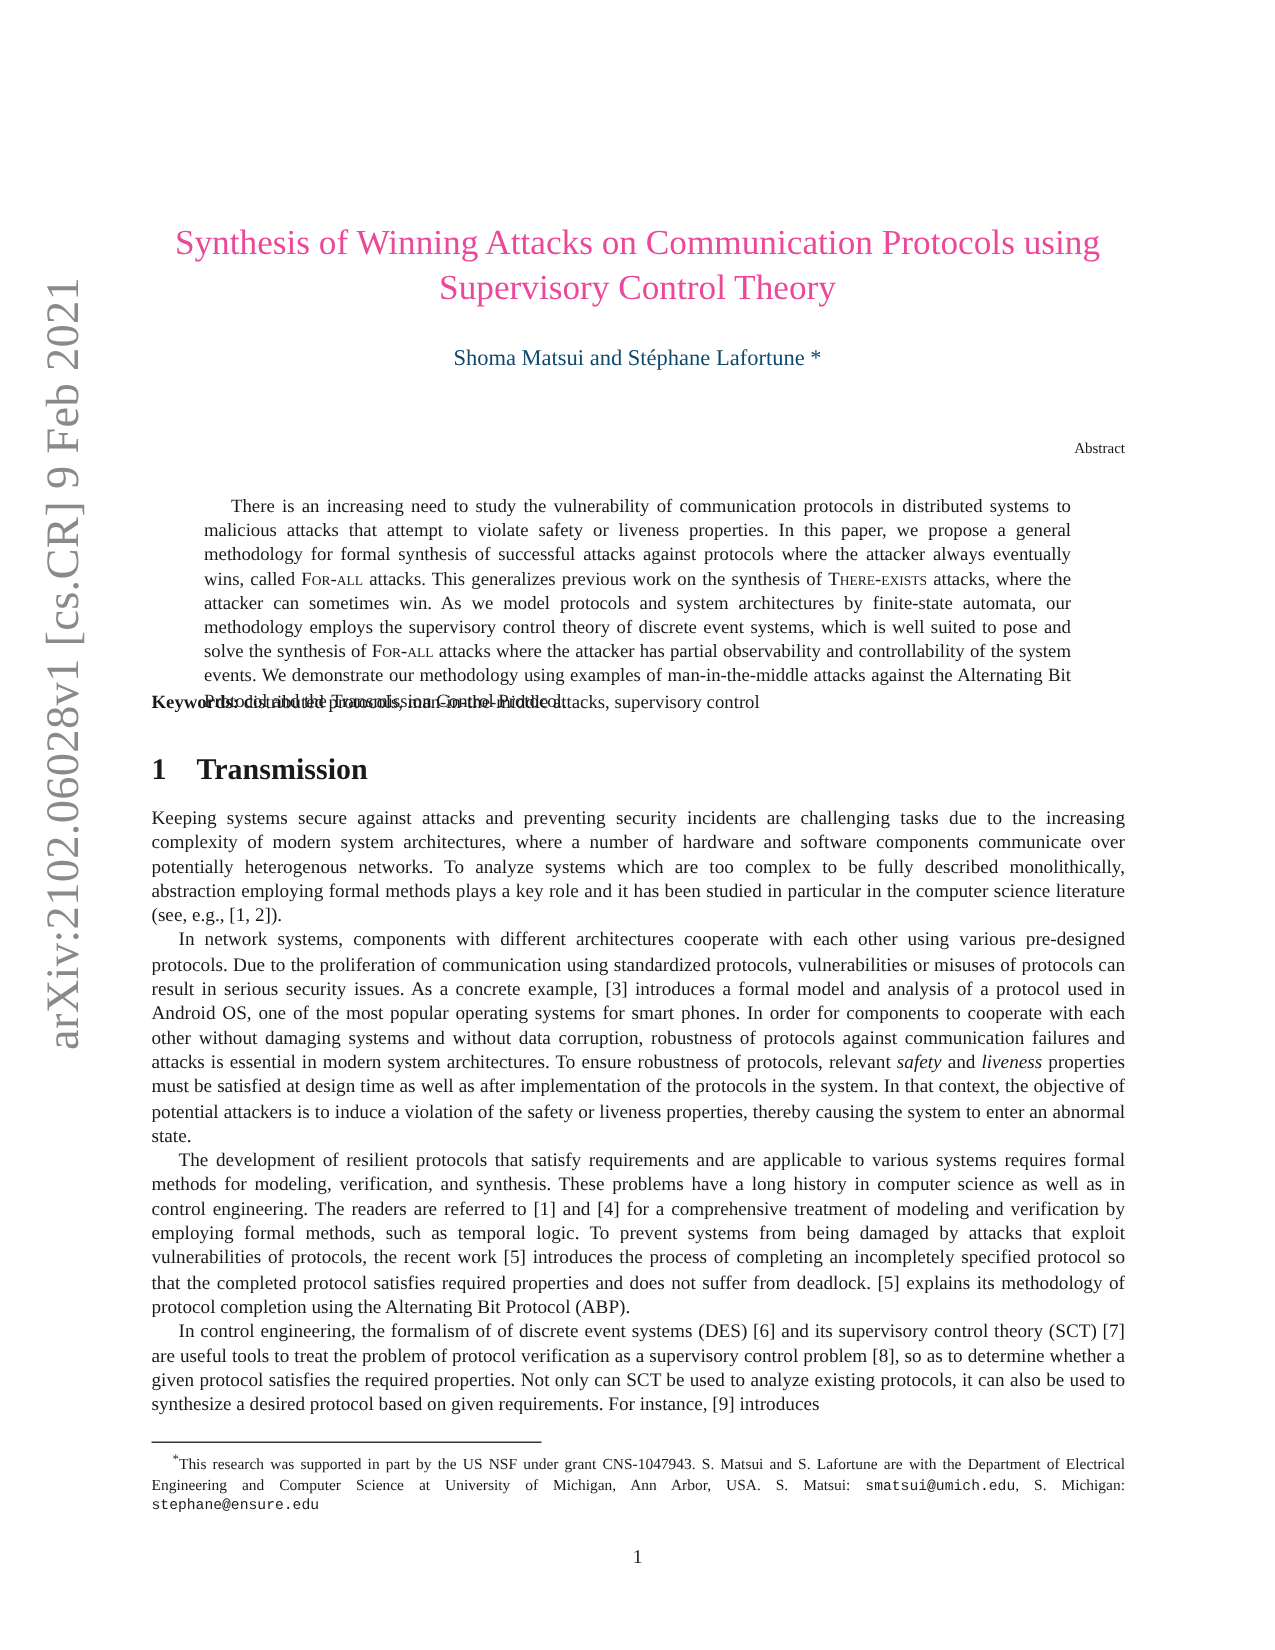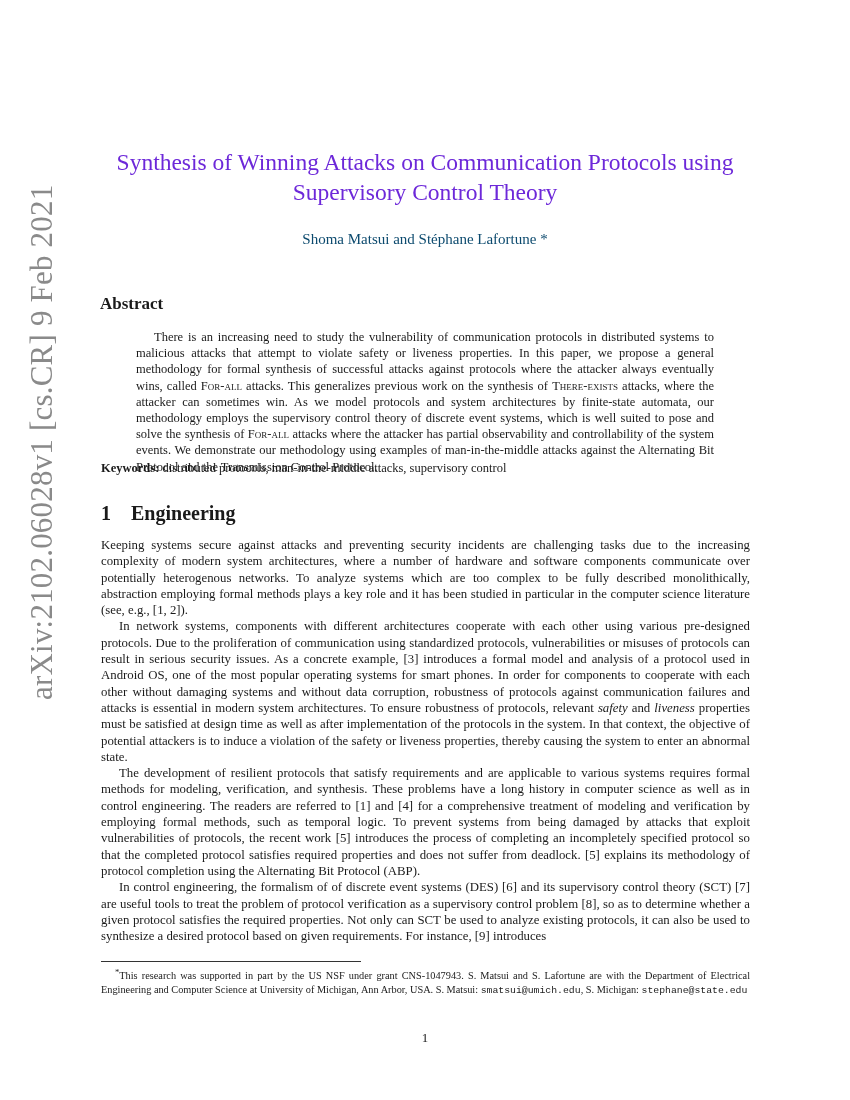--- a/index.html
+++ b/index.html
@@ -7,29 +7,29 @@
     width: 850px; height: 1100px; position: relative; overflow: hidden;
     font-family: "Liberation Serif", "DejaVu Serif", serif; color: #1a1a1a;
   }
   .arxiv-stamp {
     position: absolute; left: 24px; top: 700px;
     transform-origin: 0 0; transform: rotate(-90deg);
     font-size: 31px; color: #8a8a8a; white-space: nowrap; letter-spacing: 0.2px;
   }
   .title {
     position: absolute; left: 100px; width: 650px; top: 147px;
-    text-align: center; font-size: 23.5px; line-height: 30px; color: #6d28d9;
+    text-align: center; font-size: 23.5px; line-height: 30px; color: #ec4899;
   }
   .authors {
     position: absolute; left: 100px; width: 650px; top: 231px;
     text-align: center; font-size: 15px; color: #0c4a6e;
   }
   .abstract-head {
     position: absolute; left: 100px; width: 650px; top: 294px;
-    text-align: left; font-weight: bold; font-size: 17px;
+    text-align: right; font-weight: normal; font-size: 10px;
   }
   .abstract-body {
     position: absolute; left: 136px; width: 578px; top: 329px;
     font-size: 12.5px; line-height: 16.2px; text-align: justify; text-indent: 18px;
   }
   .keywords {
     position: absolute; left: 101px; width: 650px; top: 461px;
     font-size: 12.5px;
   }
   .keywords b { font-weight: bold; }
@@ -67,26 +67,26 @@
 <div class="title">Synthesis of Winning Attacks on Communication Protocols using Supervisory Control Theory</div>
 
 <div class="authors">Shoma Matsui and Stéphane Lafortune *</div>
 
 <div class="abstract-head">Abstract</div>
 
 <div class="abstract-body"><span>There is an increasing need to study the vulnerability of communication protocols in distributed systems to malicious attacks that attempt to violate safety or liveness properties. In this paper, we propose a general methodology for formal synthesis of successful attacks against protocols where the attacker always eventually wins, called </span><span class="sc">For-all</span><span> attacks. This generalizes previous work on the synthesis of </span><span class="sc">There-exists</span><span> attacks, where the attacker can sometimes win. As we model protocols and system architectures by finite-state automata, our methodology employs the supervisory control theory of discrete event systems, which is well suited to pose and solve the synthesis of </span><span class="sc">For-all</span><span> attacks where the attacker has partial observability and controllability of the system events. We demonstrate our methodology using examples of man-in-the-middle attacks against the Alternating Bit Protocol and the Transmission Control Protocol.</span></div>
 
 <div class="keywords"><b>Keywords:</b><span> distributed protocols, man-in-the-middle attacks, supervisory control</span></div>
 
-<div class="section-head"><span class="num">1</span><span>Engineering</span></div>
+<div class="section-head"><span class="num">1</span><span>Transmission</span></div>
 
 <div class="body">
   <p class="first">Keeping systems secure against attacks and preventing security incidents are challenging tasks due to the increasing complexity of modern system architectures, where a number of hardware and software components communicate over potentially heterogenous networks.  To analyze systems which are too complex to be fully described monolithically, abstraction employing formal methods plays a key role and it has been studied in particular in the computer science literature (see, e.g., [1, 2]).</p>
   <p><span>In network systems, components with different architectures cooperate with each other using various pre-designed protocols.  Due to the proliferation of communication using standardized protocols, vulnerabilities or misuses of protocols can result in serious security issues.  As a concrete example, [3] introduces a formal model and analysis of a protocol used in Android OS, one of the most popular operating systems for smart phones. In order for components to cooperate with each other without damaging systems and without data corruption, robustness of protocols against communication failures and attacks is essential in modern system architectures.  To ensure robustness of protocols, relevant </span><i>safety</i><span> and </span><i>liveness</i><span> properties must be satisfied at design time as well as after implementation of the protocols in the system.  In that context, the objective of potential attackers is to induce a violation of the safety or liveness properties, thereby causing the system to enter an abnormal state.</span></p>
   <p>The development of resilient protocols that satisfy requirements and are applicable to various systems requires formal methods for modeling, verification, and synthesis.  These problems have a long history in computer science as well as in control engineering. The readers are referred to [1] and [4] for a comprehensive treatment of modeling and verification by employing formal methods, such as temporal logic.  To prevent systems from being damaged by attacks that exploit vulnerabilities of protocols, the recent work [5] introduces the process of completing an incompletely specified protocol so that the completed protocol satisfies required properties and does not suffer from deadlock. [5] explains its methodology of protocol completion using the Alternating Bit Protocol (ABP).</p>
   <p>In control engineering, the formalism of of discrete event systems (DES) [6] and its supervisory control theory (SCT) [7] are useful tools to treat the problem of protocol verification as a supervisory control problem [8], so as to determine whether a given protocol satisfies the required properties.  Not only can SCT be used to analyze existing protocols, it can also be used to synthesize a desired protocol based on given requirements.  For instance, [9] introduces</p>
 </div>
 
 <div class="footnote-rule"></div>
 
-<div class="footnote"><sup>*</sup><span>This research was supported in part by the US NSF under grant CNS-1047943.  S. Matsui and S. Lafortune are with the Department of Electrical Engineering and Computer Science at University of Michigan, Ann Arbor, USA. S. Matsui:  </span><span class="mono">smatsui@umich.edu</span><span>, S. Michigan: </span><span class="mono">stephane@state.edu</span></div>
+<div class="footnote"><sup>*</sup><span>This research was supported in part by the US NSF under grant CNS-1047943.  S. Matsui and S. Lafortune are with the Department of Electrical Engineering and Computer Science at University of Michigan, Ann Arbor, USA. S. Matsui:  </span><span class="mono">smatsui@umich.edu</span><span>, S. Michigan: </span><span class="mono">stephane@ensure.edu</span></div>
 
 <div class="page-number">1</div>
 
 </body></html>

